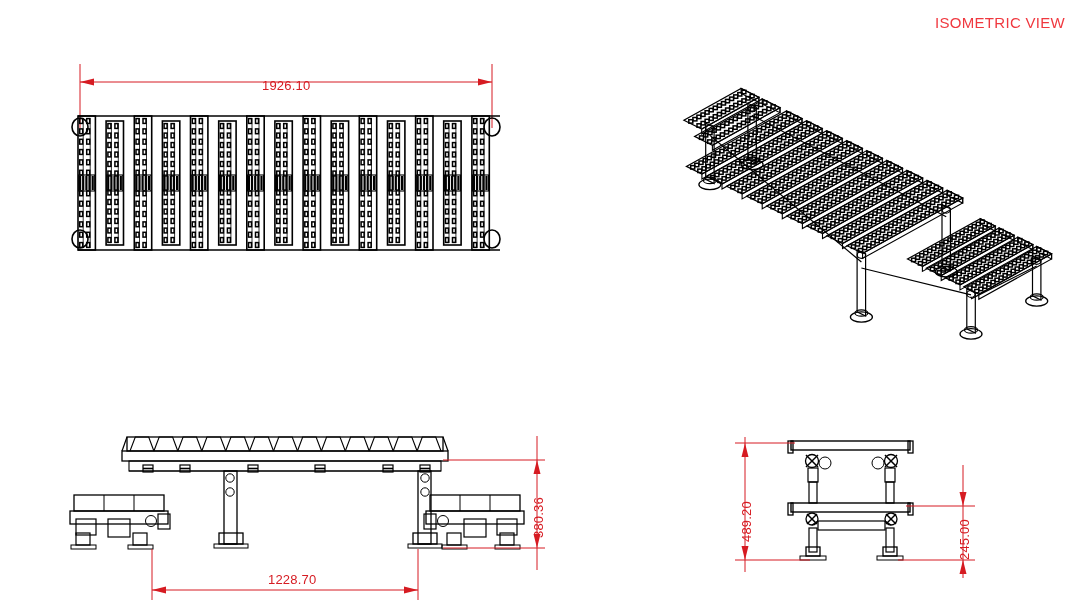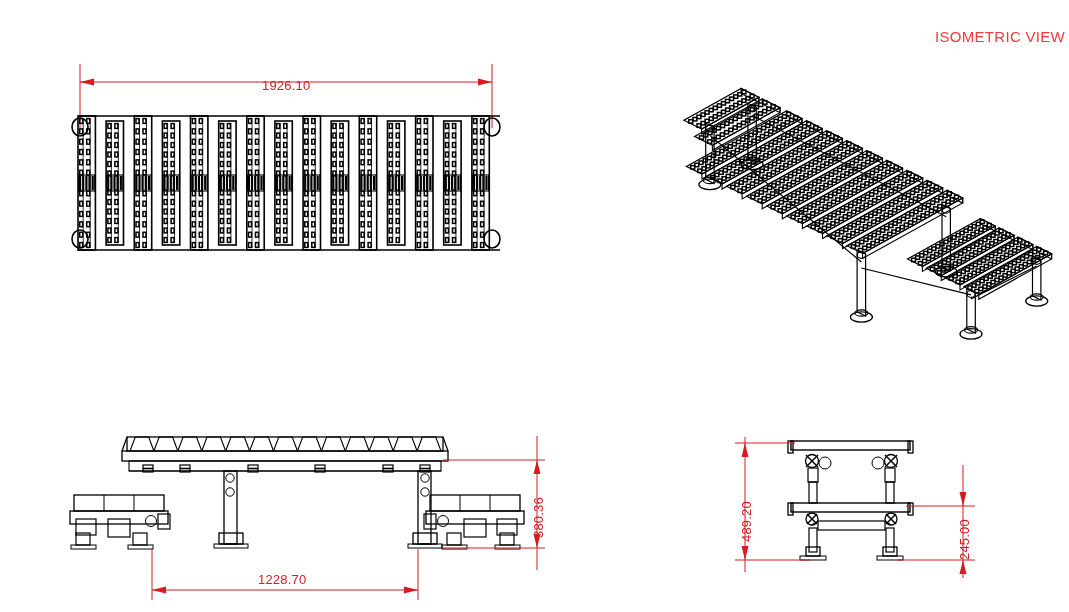--- a/index.html
+++ b/index.html
@@ -1248,21 +1248,21 @@
         <ellipse cx="1036.7" cy="261.0" rx="4.2" ry="3.4" class="ln" stroke-width="1.2" fill="#000"></ellipse>
         <ellipse cx="1036.7" cy="301.0" rx="11" ry="5.2" class="ln" stroke-width="1.3" fill="#ffffff"></ellipse>
         <ellipse cx="1036.7" cy="297.0" rx="6.5" ry="3.2" class="ln" stroke-width="1.2" fill="#f0f0f0"></ellipse>
         <line x1="709.9" y1="135.4" x2="861.4" y2="262.0" class="ln" stroke-width="1.2"></line>
         <line x1="752.1" y1="115.4" x2="946.2" y2="216.7" class="ln" stroke-width="1.2"></line>
         <line x1="861.4" y1="268.0" x2="971.0" y2="294.9" class="ln" stroke-width="1.2"></line>
         <line x1="971.0" y1="298.9" x2="1036.7" y2="266.0" class="ln" stroke-width="1.2"></line>
       </g>
   </svg>
 
-  <div class="viewlabel" style="left:935px;top:28px;text-align:right;">ISOMETRIC VIEW</div>
+  <div class="viewlabel" style="left:935px;top:14px;text-align:right;">ISOMETRIC VIEW</div>
 
   <svg width="1069" height="612">
     <g>
 
       <rect class="ln" x="127" y="437" width="316" height="14" stroke-width="1.3"></rect>
       <rect class="ln" x="122" y="451" width="326" height="10" stroke-width="1.3"></rect>
       <rect class="ln" x="129" y="461" width="312" height="10" stroke-width="1.1"></rect>
       <g id="front-teeth">
           <path d="M130.0,451 L135.3,437
                  L148.7,437 L153.9,451" class="ln" stroke-width="1.1" fill="none"></path>
@@ -1367,21 +1367,21 @@
 
     <g>
       <line class="red" x1="443" y1="460" x2="545" y2="460"></line>
       <line class="red" x1="443" y1="548" x2="545" y2="548"></line>
       <line class="red" x1="537" y1="436" x2="537" y2="570"></line>
       <polygon class="redfill" points="537,460 533.5,474 540.5,474"></polygon>
       <polygon class="redfill" points="537,548 533.5,534 540.5,534"></polygon>
     </g>
   </svg>
 
-  <div class="dimtext" style="left:258px;top:572px;text-align:center;">1228.70</div>
+  <div class="dimtext" style="left:268px;top:572px;text-align:center;">1228.70</div>
 
   <div class="dimtext vert" style="left:531px;top:538px;transform:rotate(-90deg);">380.36</div>
 
   <svg width="1069" height="612">
     <g>
 
       <rect class="ln" x="791" y="441" width="119" height="9" stroke-width="1.4"></rect>
       <rect class="ln" x="788" y="441" width="5" height="12" stroke-width="1.3"></rect>
       <rect class="ln" x="908" y="441" width="5" height="12" stroke-width="1.3"></rect>
 

